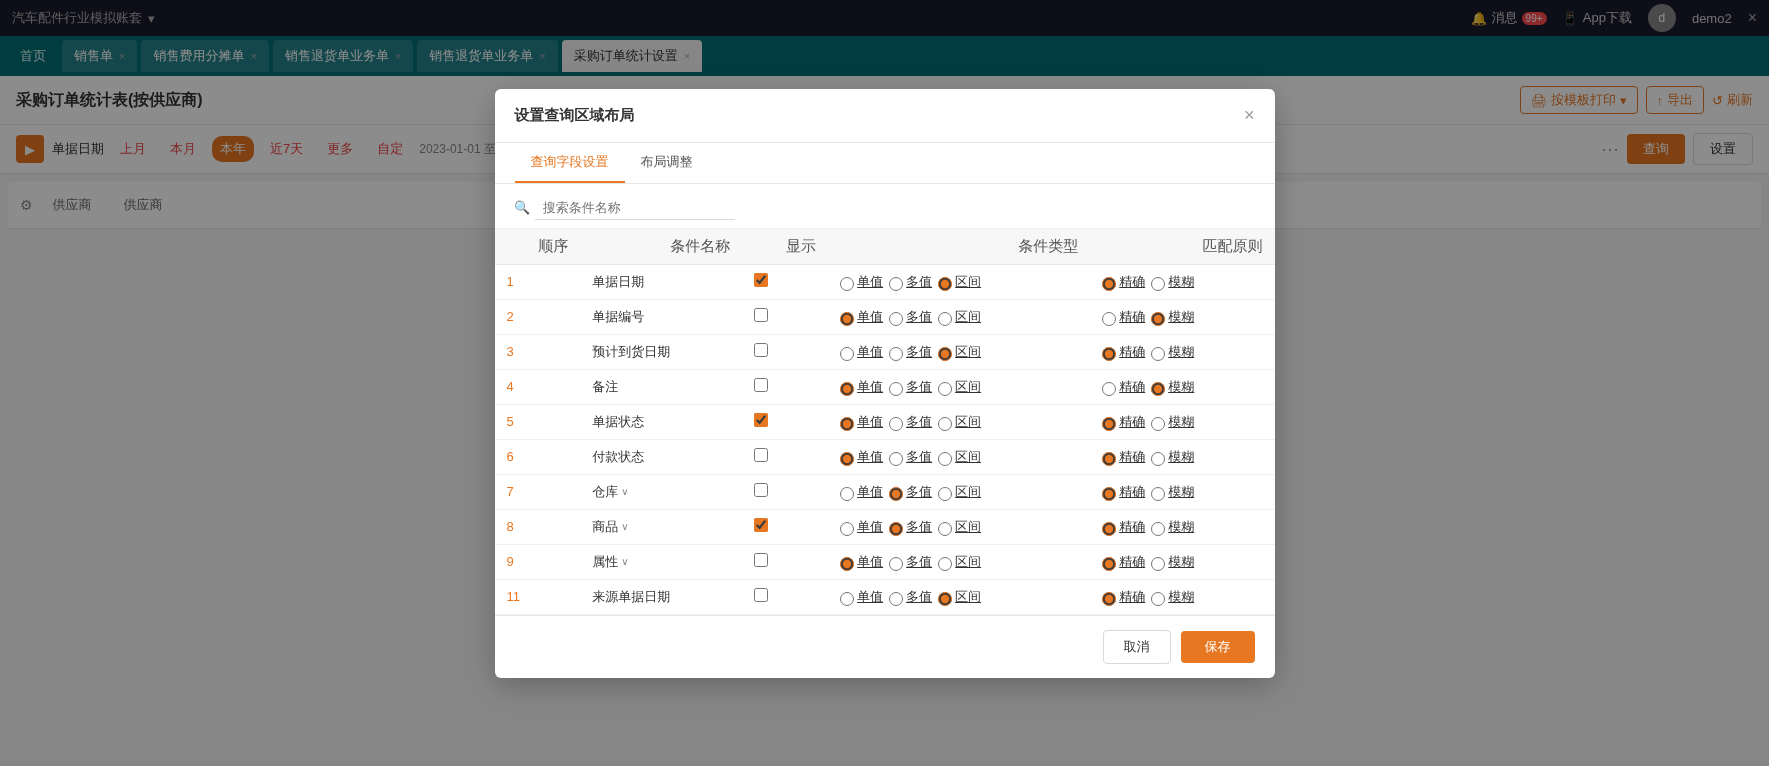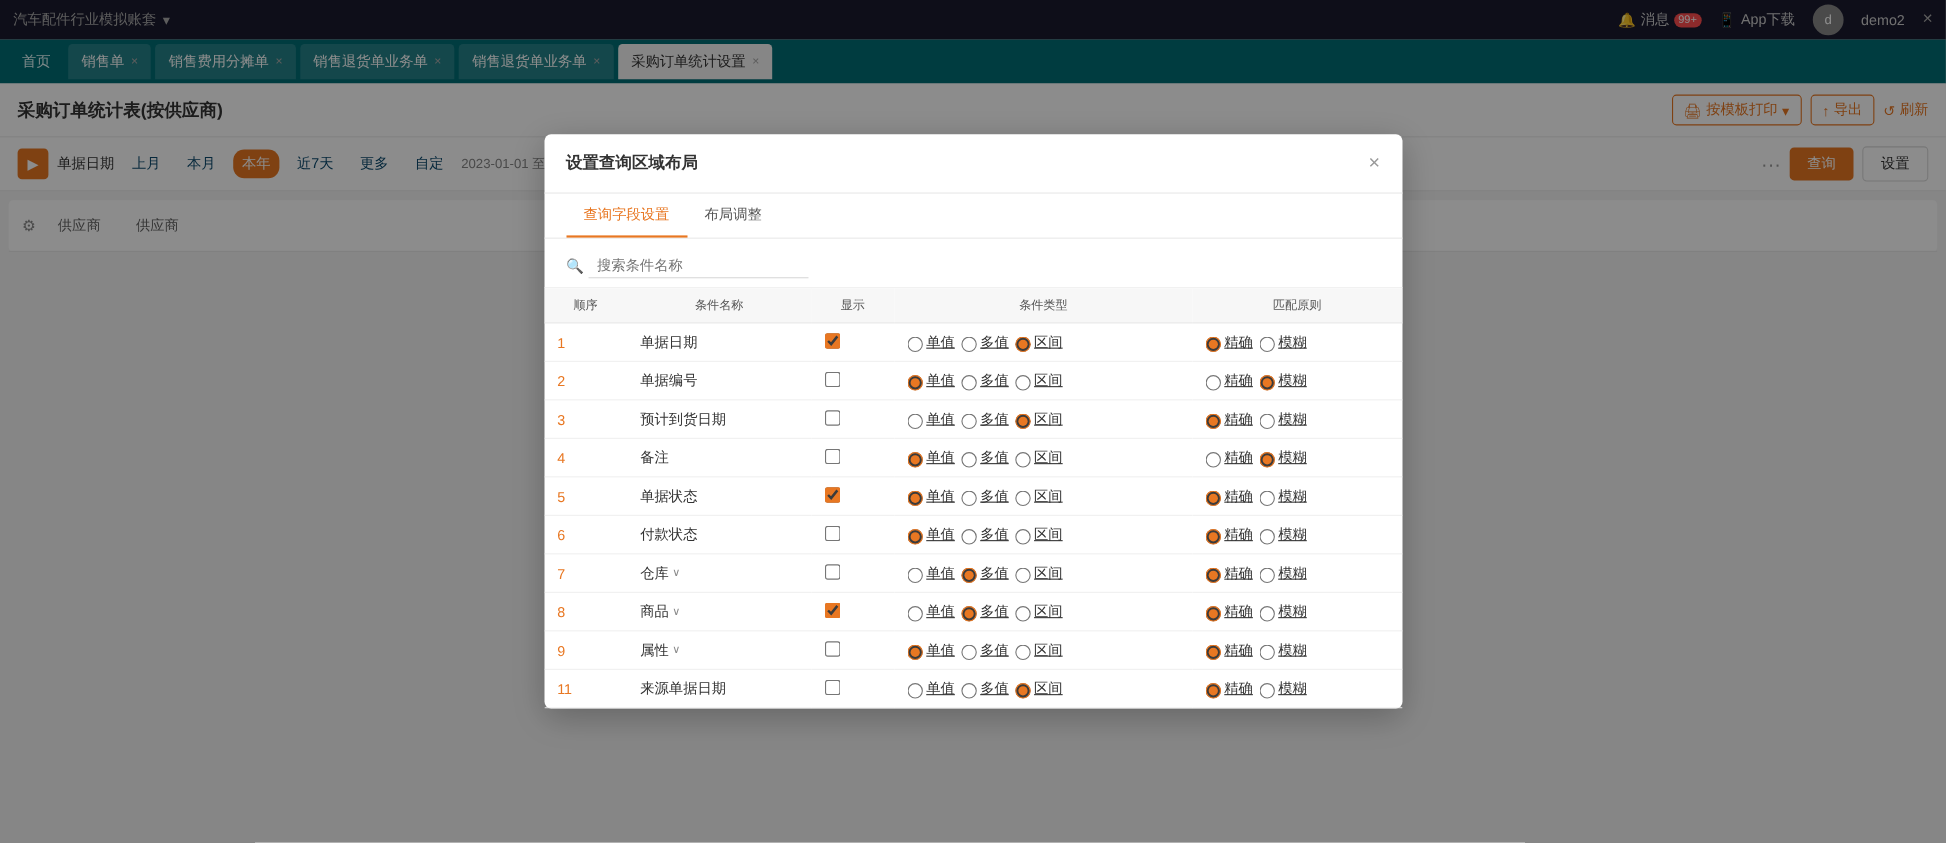--- a/index.html
+++ b/index.html
@@ -73,21 +73,21 @@
     .filter-bar {
       background: #fff;
       padding: 8px 16px;
       display: flex;
       align-items: center;
       gap: 8px;
       border-bottom: 1px solid #e8e8e8;
     }
     .filter-toggle { width: 28px; height: 28px; background: #e87722; border-radius: 4px; display: flex; align-items: center; justify-content: center; color: #fff; cursor: pointer; }
     .filter-label { color: #333; font-size: 13px; }
-    .date-btn { padding: 4px 8px; border-radius: 4px; cursor: pointer; font-size: 13px; color: #0c4a6e; }
+    .date-btn { padding: 4px 8px; border-radius: 4px; cursor: pointer; font-size: 13px; color: #ef4444; }
     .date-btn.active { background: #e87722; color: #fff; border-radius: 10px; }
     .date-range-input { font-size: 12px; color: #888; }
     .btn-query { background: #e87722; color: #fff; border: none; border-radius: 4px; padding: 6px 16px; cursor: pointer; font-size: 13px; }
     .btn-setting { background: #fff; color: #333; border: 1px solid #d9d9d9; border-radius: 4px; padding: 6px 16px; cursor: pointer; font-size: 13px; }
 
     
     .table-area {
       background: #fff;
       margin: 8px;
       border-radius: 4px;
@@ -175,23 +175,23 @@
       flex: 1;
       overflow-y: auto;
     }
     .modal-table table {
       width: 100%;
       border-collapse: collapse;
     }
     .modal-table th {
       background: #f7f7f7;
       padding: 8px 12px;
-      font-size: 11px;
+      font-size: 15px;
       color: #555;
-      text-align: center;
+      text-align: right;
       border-bottom: 1px solid #e8e8e8;
       font-weight: normal;
     }
     .modal-table td {
       padding: 8px 12px;
       font-size: 13px;
       color: #333;
       border-bottom: 1px solid #f0f0f0;
       vertical-align: middle;
     }
@@ -551,15 +551,19 @@
                 <div class="radio-group">
                   <label class="radio-item"><input type="radio" class="radio-input" name="match_10" checked="" style="">精确</label>
                   <label class="radio-item"><input type="radio" class="radio-input" name="match_10" style="">模糊</label>
                 </div>
               </td>
             </tr>
           </tbody>
       </table>
     </div>
 
+    <div class="modal-footer">
+      <button class="btn-cancel">取消</button>
+      <button class="btn-save">保存</button>
+    </div>
 
   </div>
 </div>
 
 </body></html>

